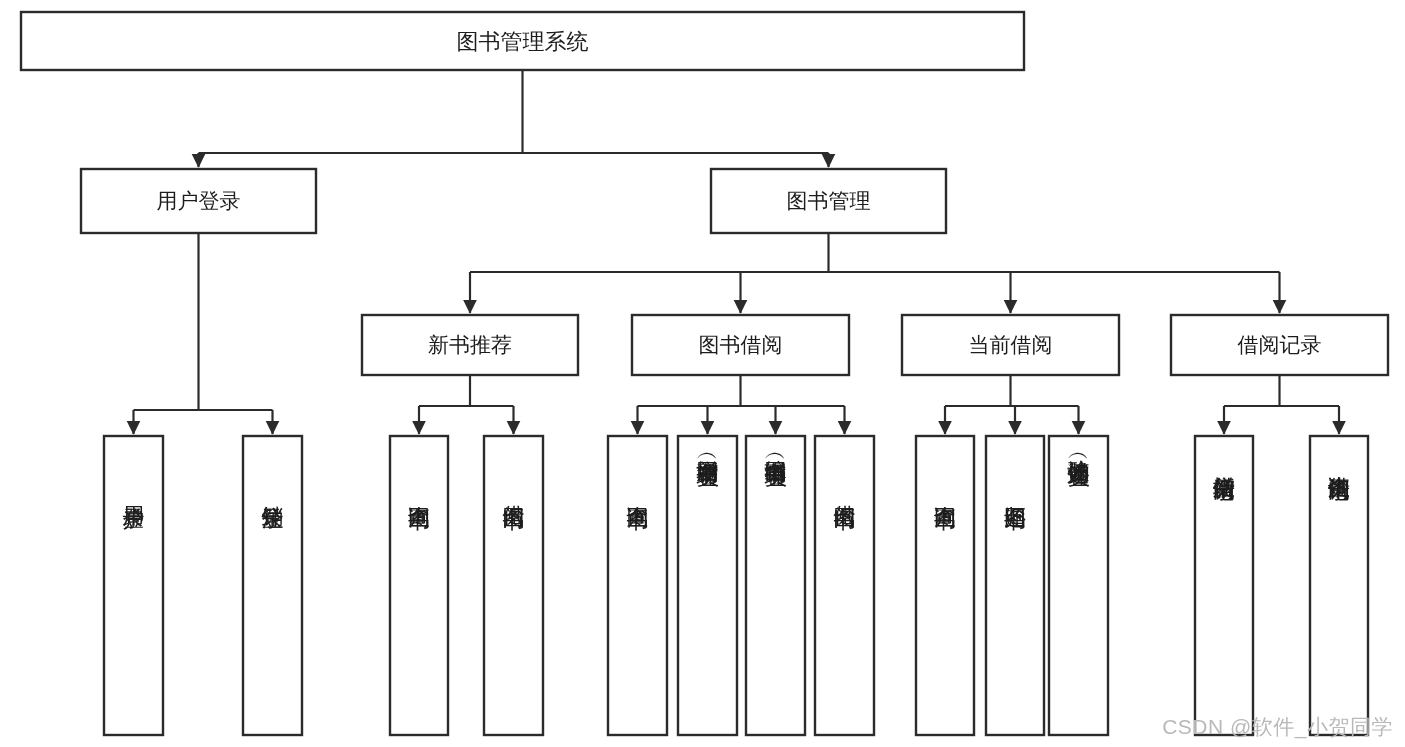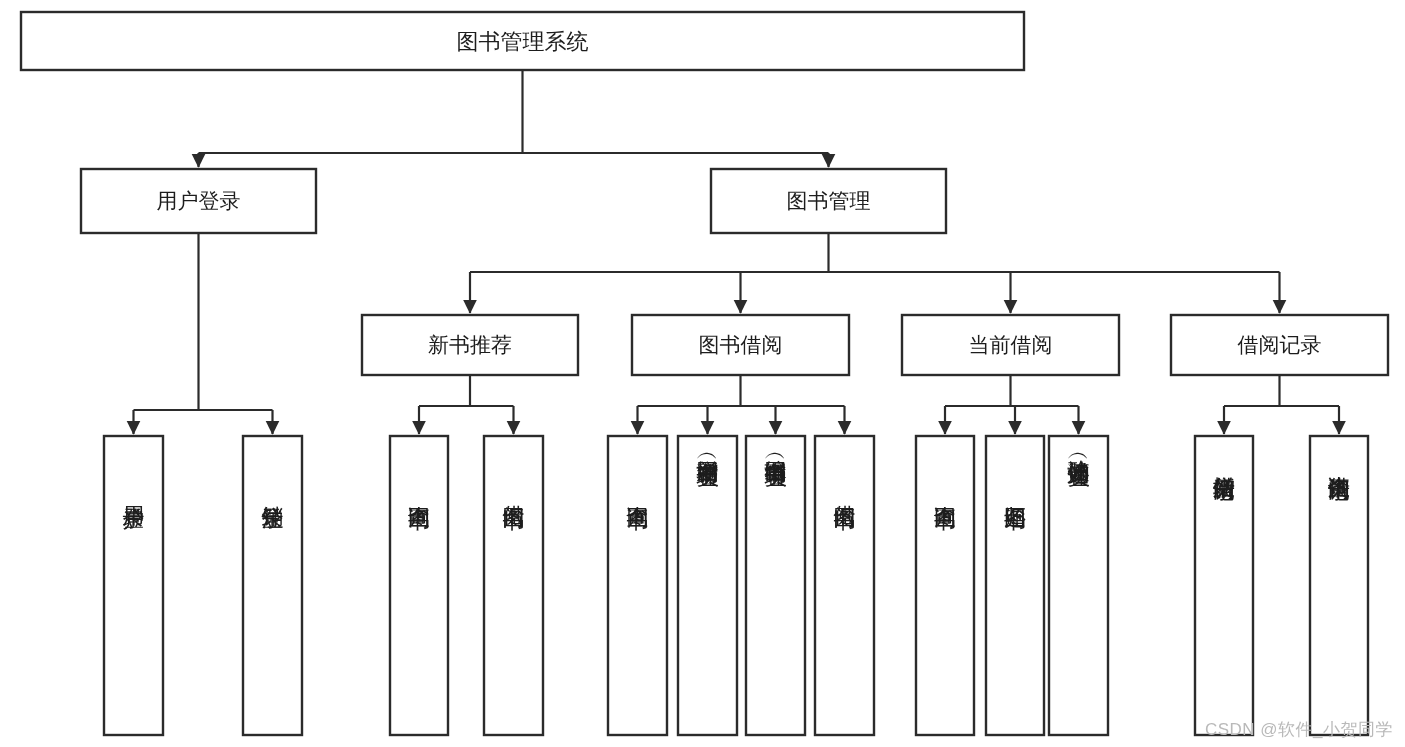--- a/index.html
+++ b/index.html
@@ -68,21 +68,21 @@
     writing-mode: vertical-rl;
     text-orientation: upright;
     white-space: nowrap;
     letter-spacing: 1px;
   }
   .watermark {
     position: absolute;
     right: 12px;
     bottom: 6px;
     font-family: "Liberation Sans", "DejaVu Sans", sans-serif;
-    font-size: 17px;
+    font-size: 21px;
     color: #b9b9b9;
     letter-spacing: 0.5px;
     white-space: nowrap;
   }
 </style>
 </head>
 <body>
 
 <div id="diagram-root">
 

